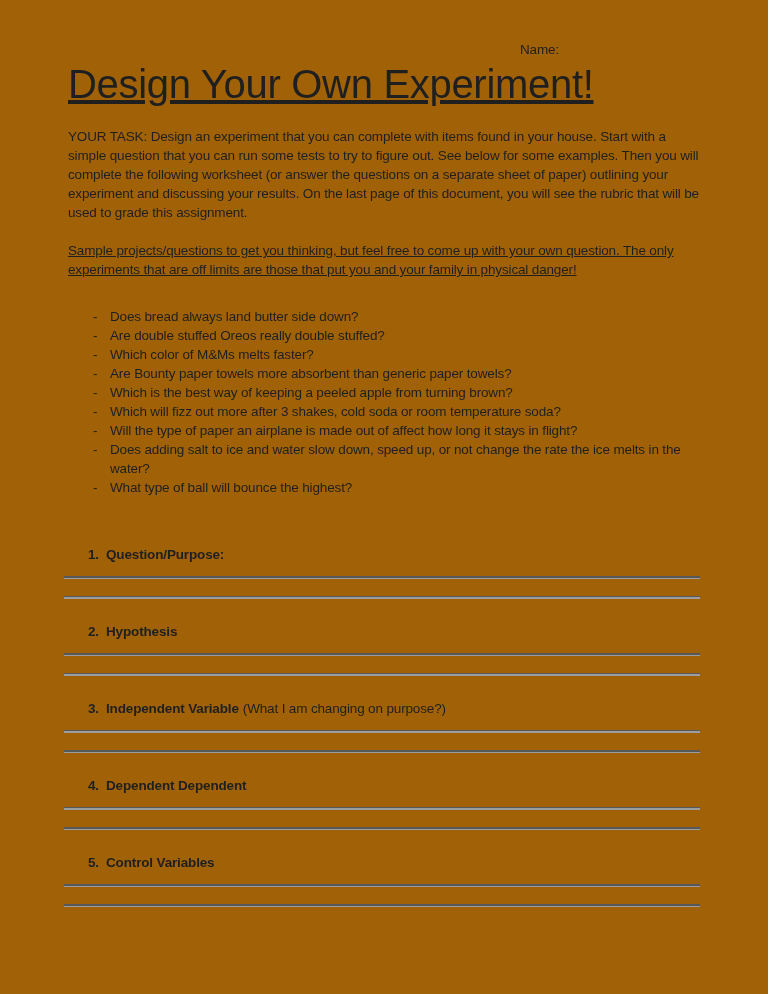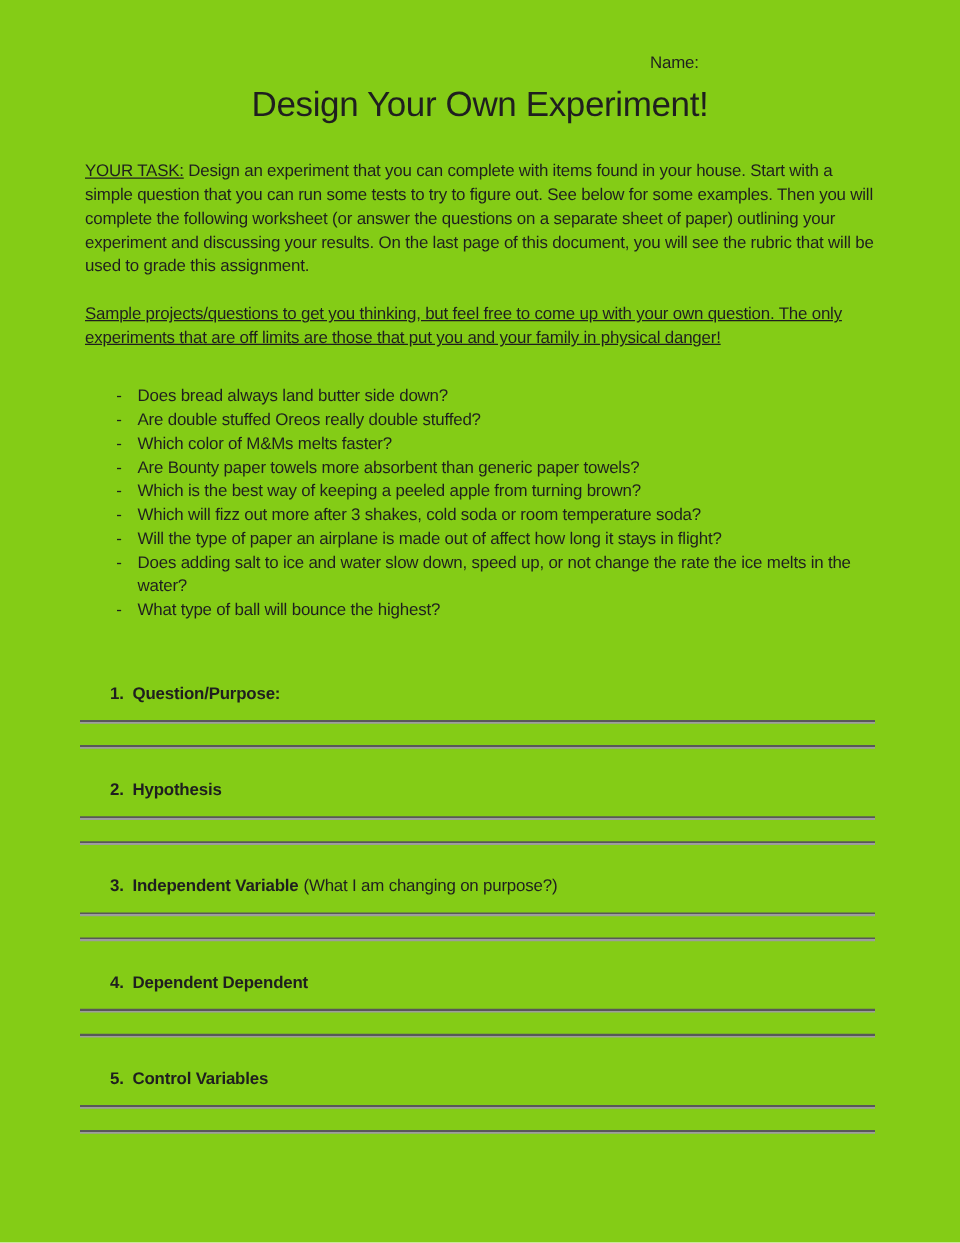--- a/index.html
+++ b/index.html
@@ -2,40 +2,41 @@
 <html><head>
 <meta charset="utf-8">
 <style>
   html, body { margin: 0; padding: 0; background: #ffffff; }
   .page {
     position: relative;
     width: 768px;
     height: 994px;
     box-sizing: border-box;
     padding: 40px 68px 0 68px;
-    background: #84cc16;
+    background: #a16207;
     font-family: "Liberation Sans", sans-serif;
     color: #1f1f1f;
     font-size: 13.5px;
     letter-spacing: -0.15px;
     line-height: 19px;
     overflow: hidden;
   }
   .name-row { margin-left: 452px; }
   .doc-title {
     margin: 8px 0 0 0;
-    text-align: center;
-    font-size: 28px;
+    text-align: left;
+    font-size: 40px;
     line-height: 34px;
     font-weight: 400;
     letter-spacing: -0.3px;
+    text-decoration: underline;
   }
   .para { margin: 0; }
   .intro-para { margin-top: 26px; }
-  .task-label { text-decoration: underline; }
+  .task-label { }
   .sample-para { margin-top: 19px; text-decoration: underline; }
   .q-list { margin-top: 28px; padding-left: 25px; }
   .q-item { display: flex; }
   .q-dash { flex: none; width: 17px; }
   .q-text { flex: 1; }
   .sections { margin-top: 48px; }
   .section { margin-bottom: 23px; }
   .sec-heading { display: flex; padding-left: 20px; font-weight: 700; }
   .sec-num { flex: none; width: 18px; }
   .sec-note { font-weight: 400; margin-left: 4px; text-align: center; }

